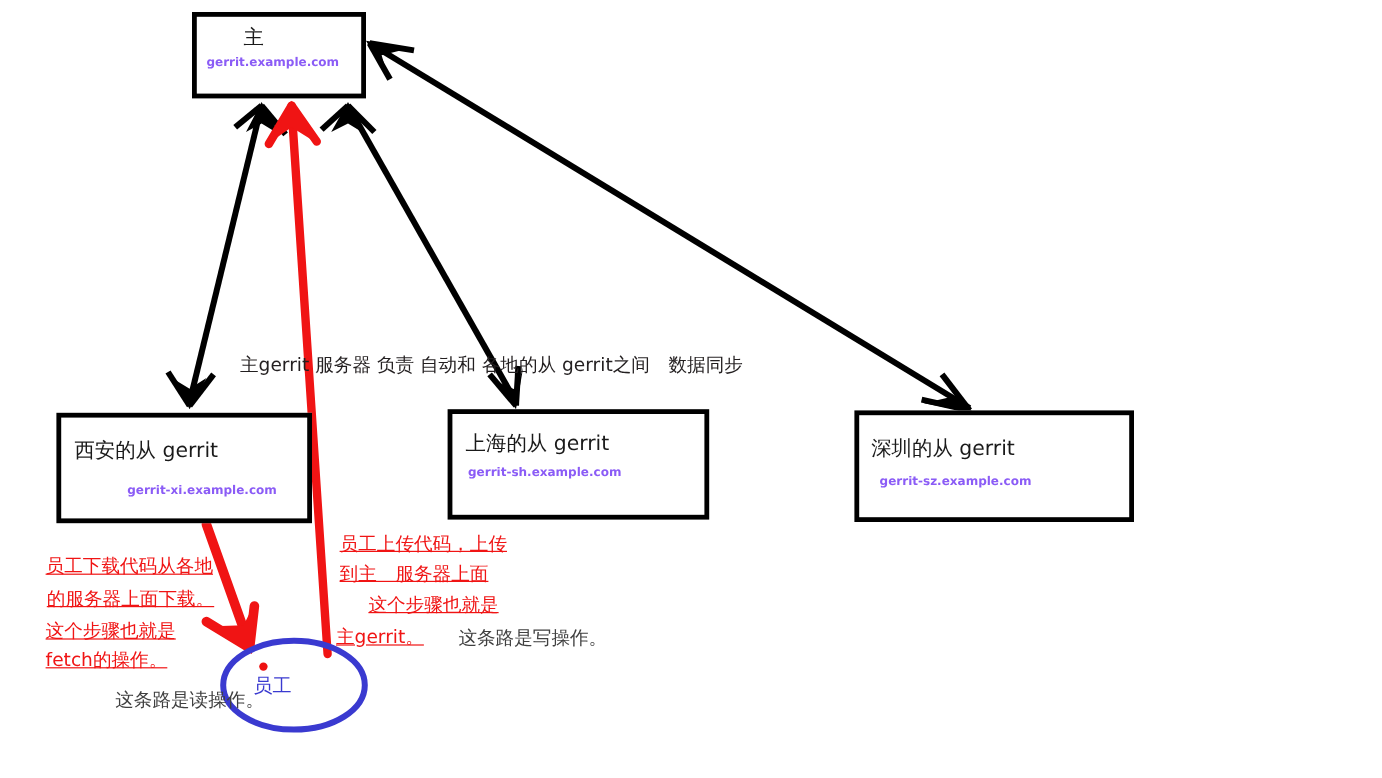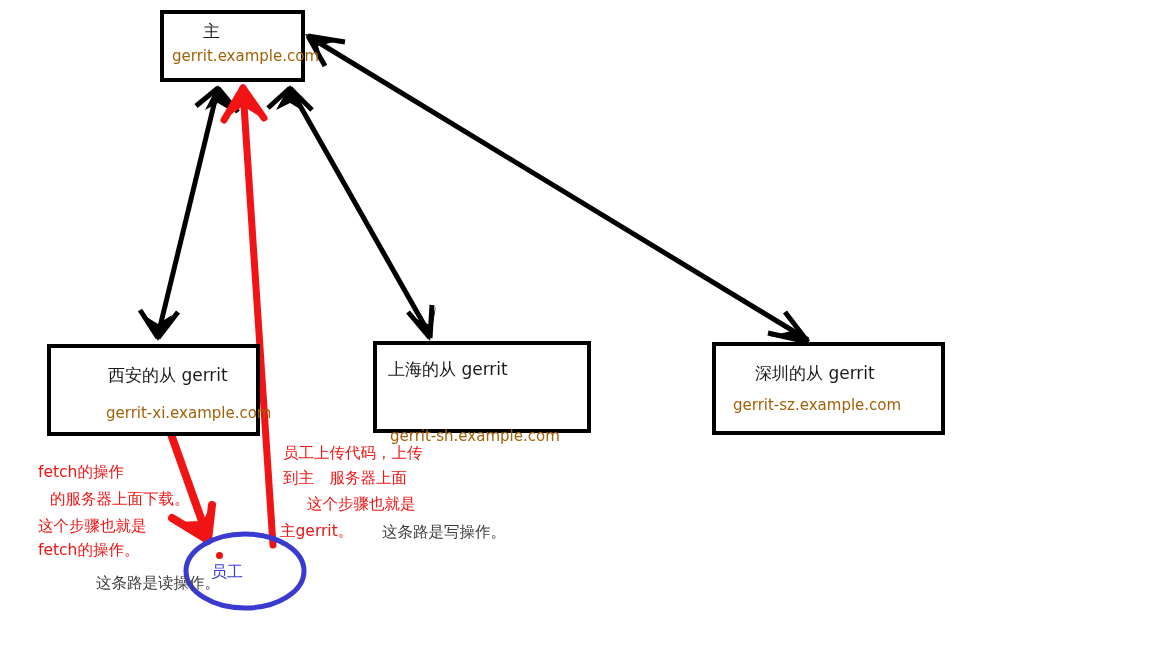--- a/index.html
+++ b/index.html
@@ -34,23 +34,23 @@
   }
   .node-title {
     position: absolute;
     font-size: 17px;
     color: #1a1a1a;
     font-weight: 400;
     white-space: nowrap;
   }
   .node-sub {
     position: absolute;
-    font-size: 15px;
-    color: #a16207;
-    font-weight: normal;
+    font-size: 10px;
+    color: #8b5cf6;
+    font-weight: bold;
     white-space: nowrap;
   }
   .master-title {
     position: absolute;
     font-size: 17px;
     color: #1a1a1a;
     white-space: nowrap;
   }
   .ellipse-label {
     position: absolute;
@@ -69,20 +69,21 @@
     position: absolute;
     font-size: 15.5px;
     color: #231f20;
     white-space: nowrap;
   }
   .caption-red {
     position: absolute;
     font-size: 15.5px;
     color: #f01414;
     white-space: nowrap;
+    text-decoration: underline;
   }
   .caption-blue {
     position: absolute;
     font-size: 15.5px;
     color: #404040;
     white-space: nowrap;
   }
   .caption-bottom {
     position: absolute;
     font-size: 15.5px;
@@ -153,37 +154,38 @@
     </g>
 
     <ellipse cx="245" cy="571" rx="59" ry="37" fill="none" stroke="#3a3ad0" stroke-width="5"></ellipse>
   </svg>
 
   <div class="node-box" style="left:160px; top:10px; width:145px; height:72px;"></div>
   <div class="master-title" style="left:203px; top:20px;">主</div>
   <div class="node-sub" style="left:172px; top:47px;">gerrit.example.com</div>
 
   <div class="node-box" style="left:47px; top:344px; width:213px; height:92px;"></div>
-  <div class="node-title" style="left:62px; top:364px;margin-left:46px;">西安的从 gerrit</div>
+  <div class="node-title" style="left:62px; top:364px;">西安的从 gerrit</div>
   <div class="node-sub" style="left:62px; top:404px;margin-left:44px;">gerrit-xi.example.com</div>
 
   <div class="node-box" style="left:373px; top:341px; width:218px; height:92px;"></div>
   <div class="node-title" style="left:388px; top:358px;">上海的从 gerrit</div>
-  <div class="node-sub" style="left:390px; top:389px;margin-top:38px;">gerrit-sh.example.com</div>
+  <div class="node-sub" style="left:390px; top:389px;">gerrit-sh.example.com</div>
 
   <div class="node-box" style="left:712px; top:342px; width:233px; height:93px;"></div>
-  <div class="node-title" style="left:726px; top:362px;margin-left:29px;">深圳的从 gerrit</div>
+  <div class="node-title" style="left:726px; top:362px;">深圳的从 gerrit</div>
   <div class="node-sub" style="left:733px; top:396px;">gerrit-sz.example.com</div>
 
   <div class="red-dot" style="left:216px; top:552px;"></div>
   <div class="ellipse-label" style="left:211px; top:562px;">员工</div>
 
+  <div class="caption-black" style="left:200px; top:294px;">主gerrit 服务器 负责 自动和 各地的从 gerrit之间　数据同步</div>
 
-  <div class="caption-red" style="left:38px; top:462px;">fetch的操作</div>
-  <div class="caption-red" style="left:50px; top:489px;">的服务器上面下载。</div>
+  <div class="caption-red" style="left:38px; top:462px;">员工下载代码从各地</div>
+  <div class="caption-red" style="left:39px; top:489px;">的服务器上面下载。</div>
   <div class="caption-red" style="left:38px; top:516px;">这个步骤也就是</div>
   <div class="caption-red" style="left:38px; top:540px;">fetch的操作。</div>
   <div class="caption-blue" style="left:58px; top:573px;margin-left:38px;">这条路是读操作。</div>
 
   <div class="caption-red" style="left:283px; top:443px;">员工上传代码，上传</div>
   <div class="caption-red" style="left:283px; top:468px;">到主　服务器上面</div>
   <div class="caption-red" style="left:307px; top:494px;">这个步骤也就是</div>
   <div class="caption-red" style="left:280px; top:521px;">主gerrit。</div>
   <div class="caption-blue" style="left:382px; top:522px;">这条路是写操作。</div>
 

